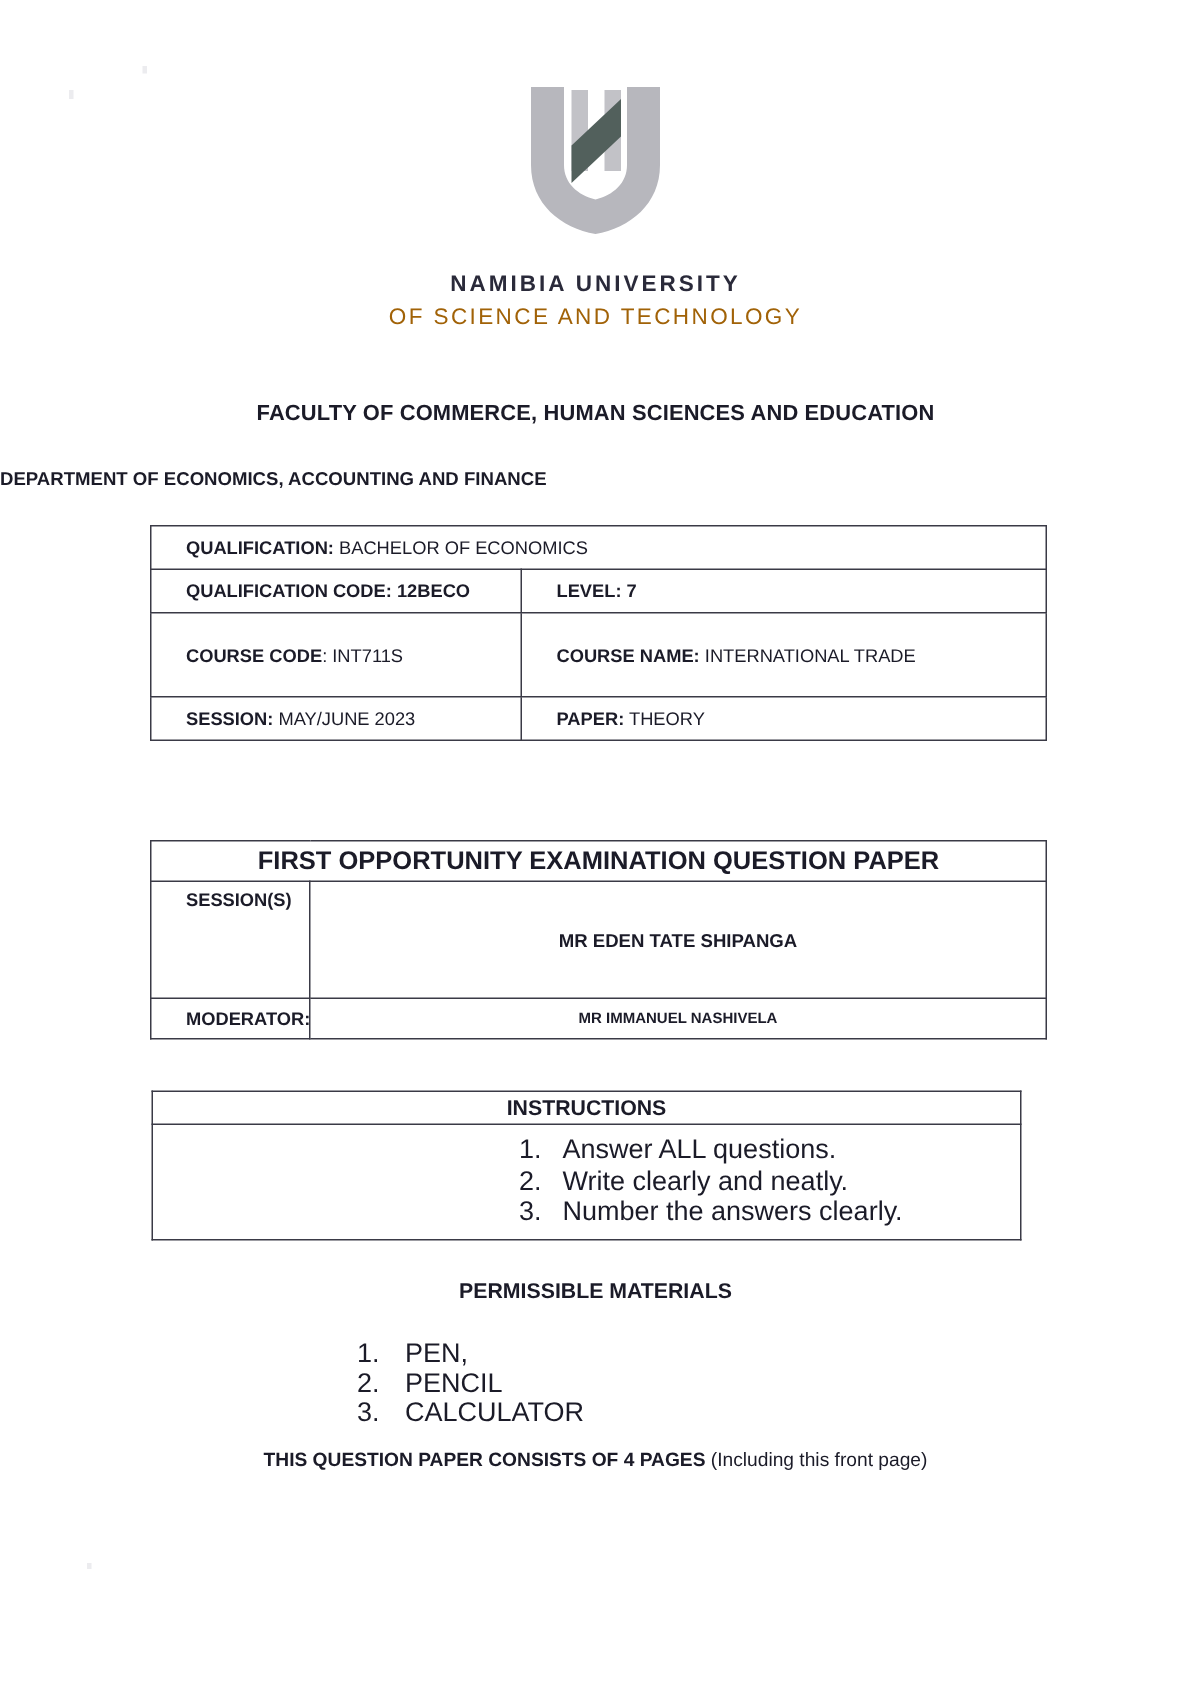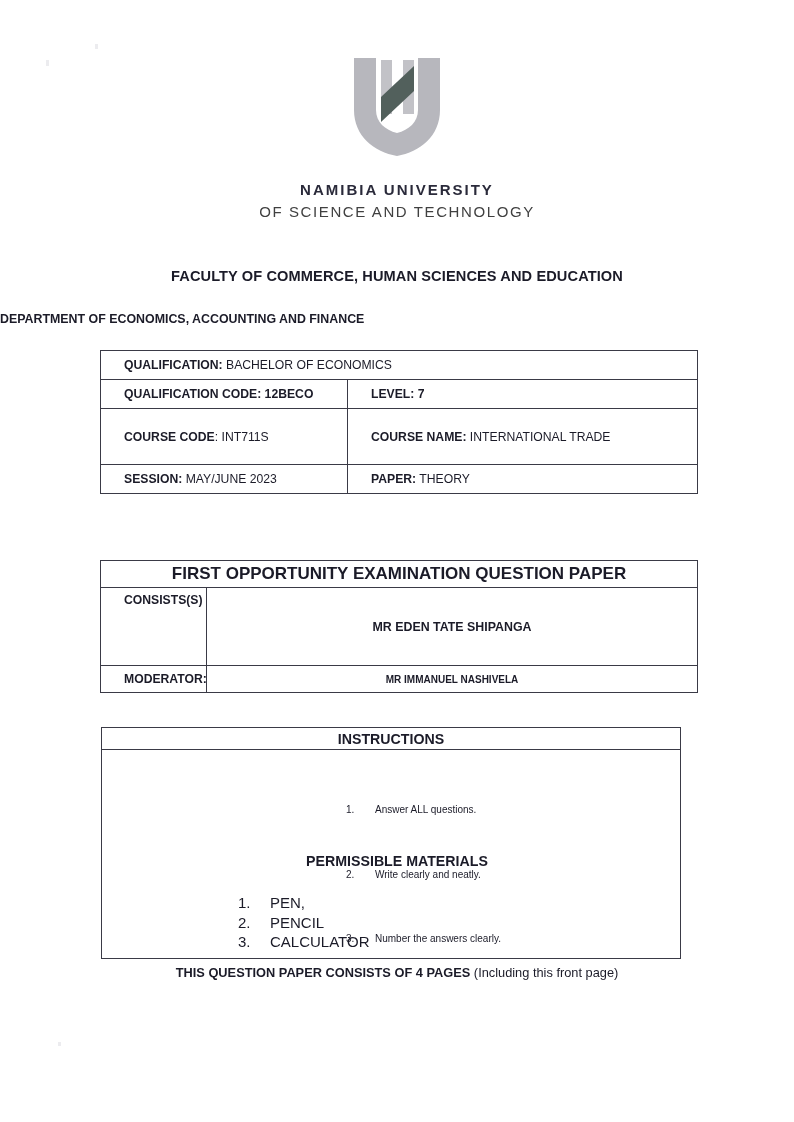--- a/index.html
+++ b/index.html
@@ -44,21 +44,21 @@
   .wordmark-line1 {
     font-size: 15px;
     font-weight: 600;
     letter-spacing: 2.0px;
     color: #2a2a3a;
   }
   .wordmark-line2 {
     font-size: 15px;
     font-weight: 400;
     letter-spacing: 1.6px;
-    color: #404040;
+    color: #a16207;
     margin-top: 2px;
   }
 
   
   .faculty-line {
     position: absolute;
     left: 0;
     top: 268px;
     width: 794px;
     text-align: center;
@@ -145,25 +145,24 @@
   }
   #instructions-table td.body { padding: 6px 0 8px 0; height: 58px; }
   ol.instr-list {
     margin: 0;
     padding: 0 0 0 244px;
     list-style: none;
     counter-reset: instr;
   }
   ol.instr-list li {
     counter-increment: instr;
-    font-size: 10px;
+    font-size: 18px;
     line-height: 20.5px;
     position: relative;
     padding-left: 29px;
-    margin-top: 44px;
   }
   ol.instr-list li::before {
     content: counter(instr) ".";
     position: absolute;
     left: 0;
     top: 0;
   }
 
   
   .permissible-heading {
@@ -179,21 +178,21 @@
     position: absolute;
     left: 238px;
     top: 893px;
     margin: 0;
     padding: 0;
     list-style: none;
     counter-reset: mat;
   }
   ol.materials-list li {
     counter-increment: mat;
-    font-size: 15px;
+    font-size: 18px;
     line-height: 19.5px;
     position: relative;
     padding-left: 32px;
   }
   ol.materials-list li::before {
     content: counter(mat) ".";
     position: absolute;
     left: 0;
     top: 0;
   }
@@ -260,21 +259,21 @@
 <table class="doc-table" id="examiner-table">
   <colgroup>
       <col style="width:106px">
       <col style="width:491px">
     </colgroup>
   <tbody>
     <tr>
       <td class="hdr" colspan="2">FIRST OPPORTUNITY EXAMINATION QUESTION PAPER</td>
     </tr>
     <tr>
-      <td class="examiner-label">CONSISTS(S)</td>
+      <td class="examiner-label">SESSION(S)</td>
       <td class="examiner-name">MR EDEN TATE SHIPANGA</td>
     </tr>
     <tr>
       <td class="moderator-label">MODERATOR:</td>
       <td class="moderator-name">MR IMMANUEL NASHIVELA</td>
     </tr>
   </tbody>
 </table>
 
 <table class="doc-table" id="instructions-table">

